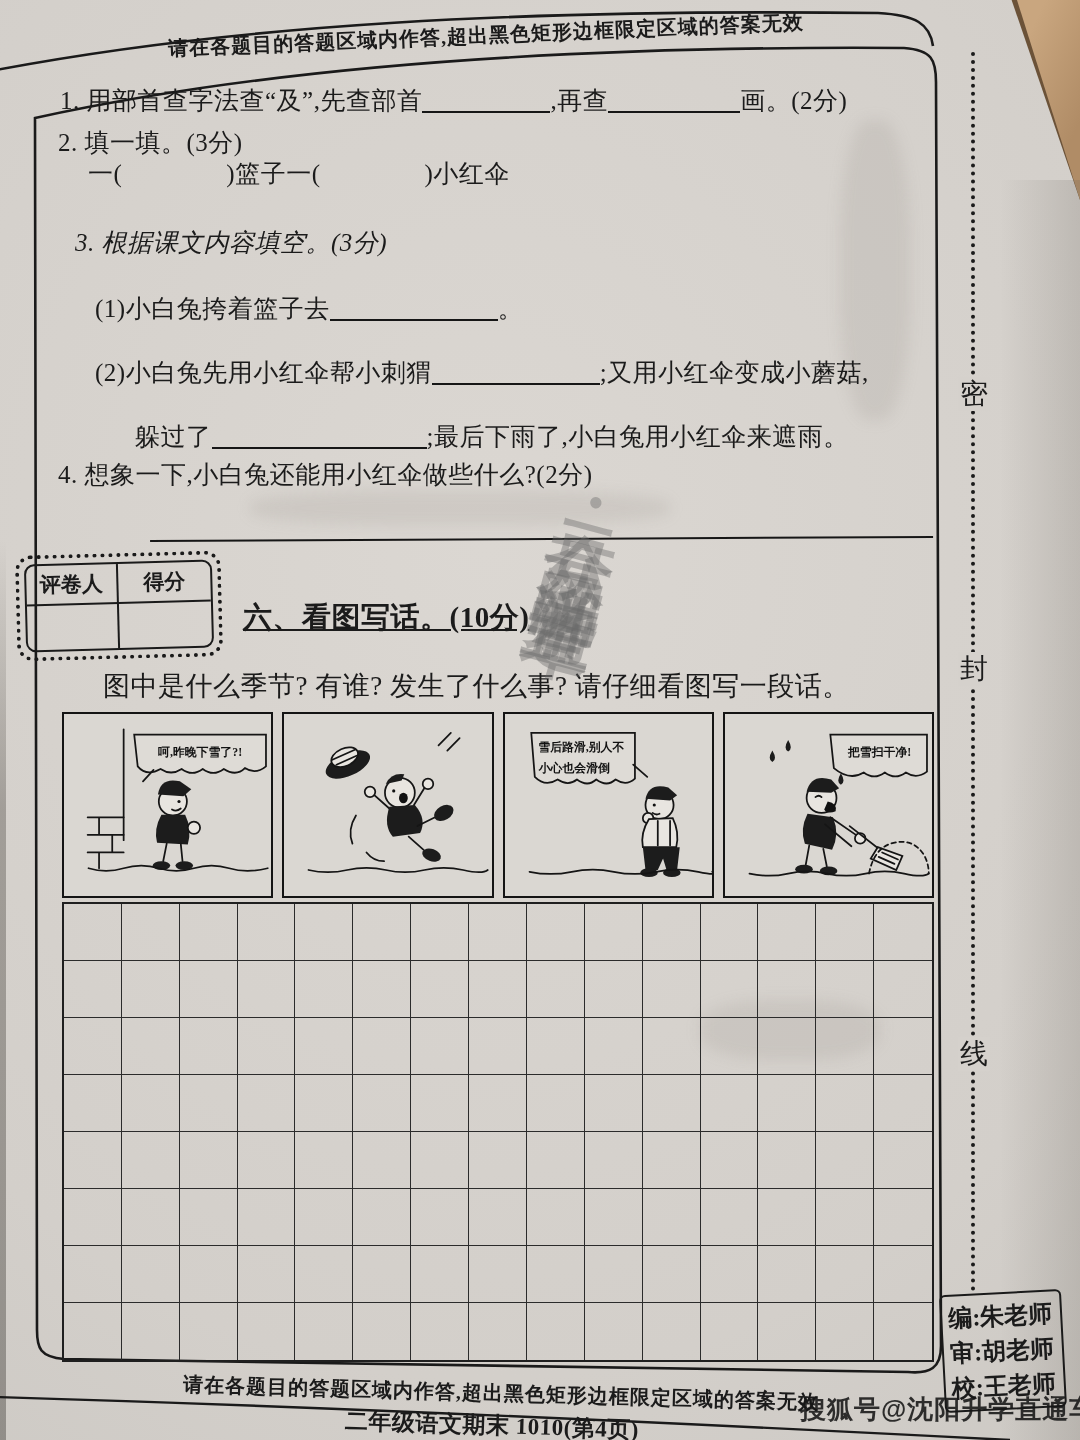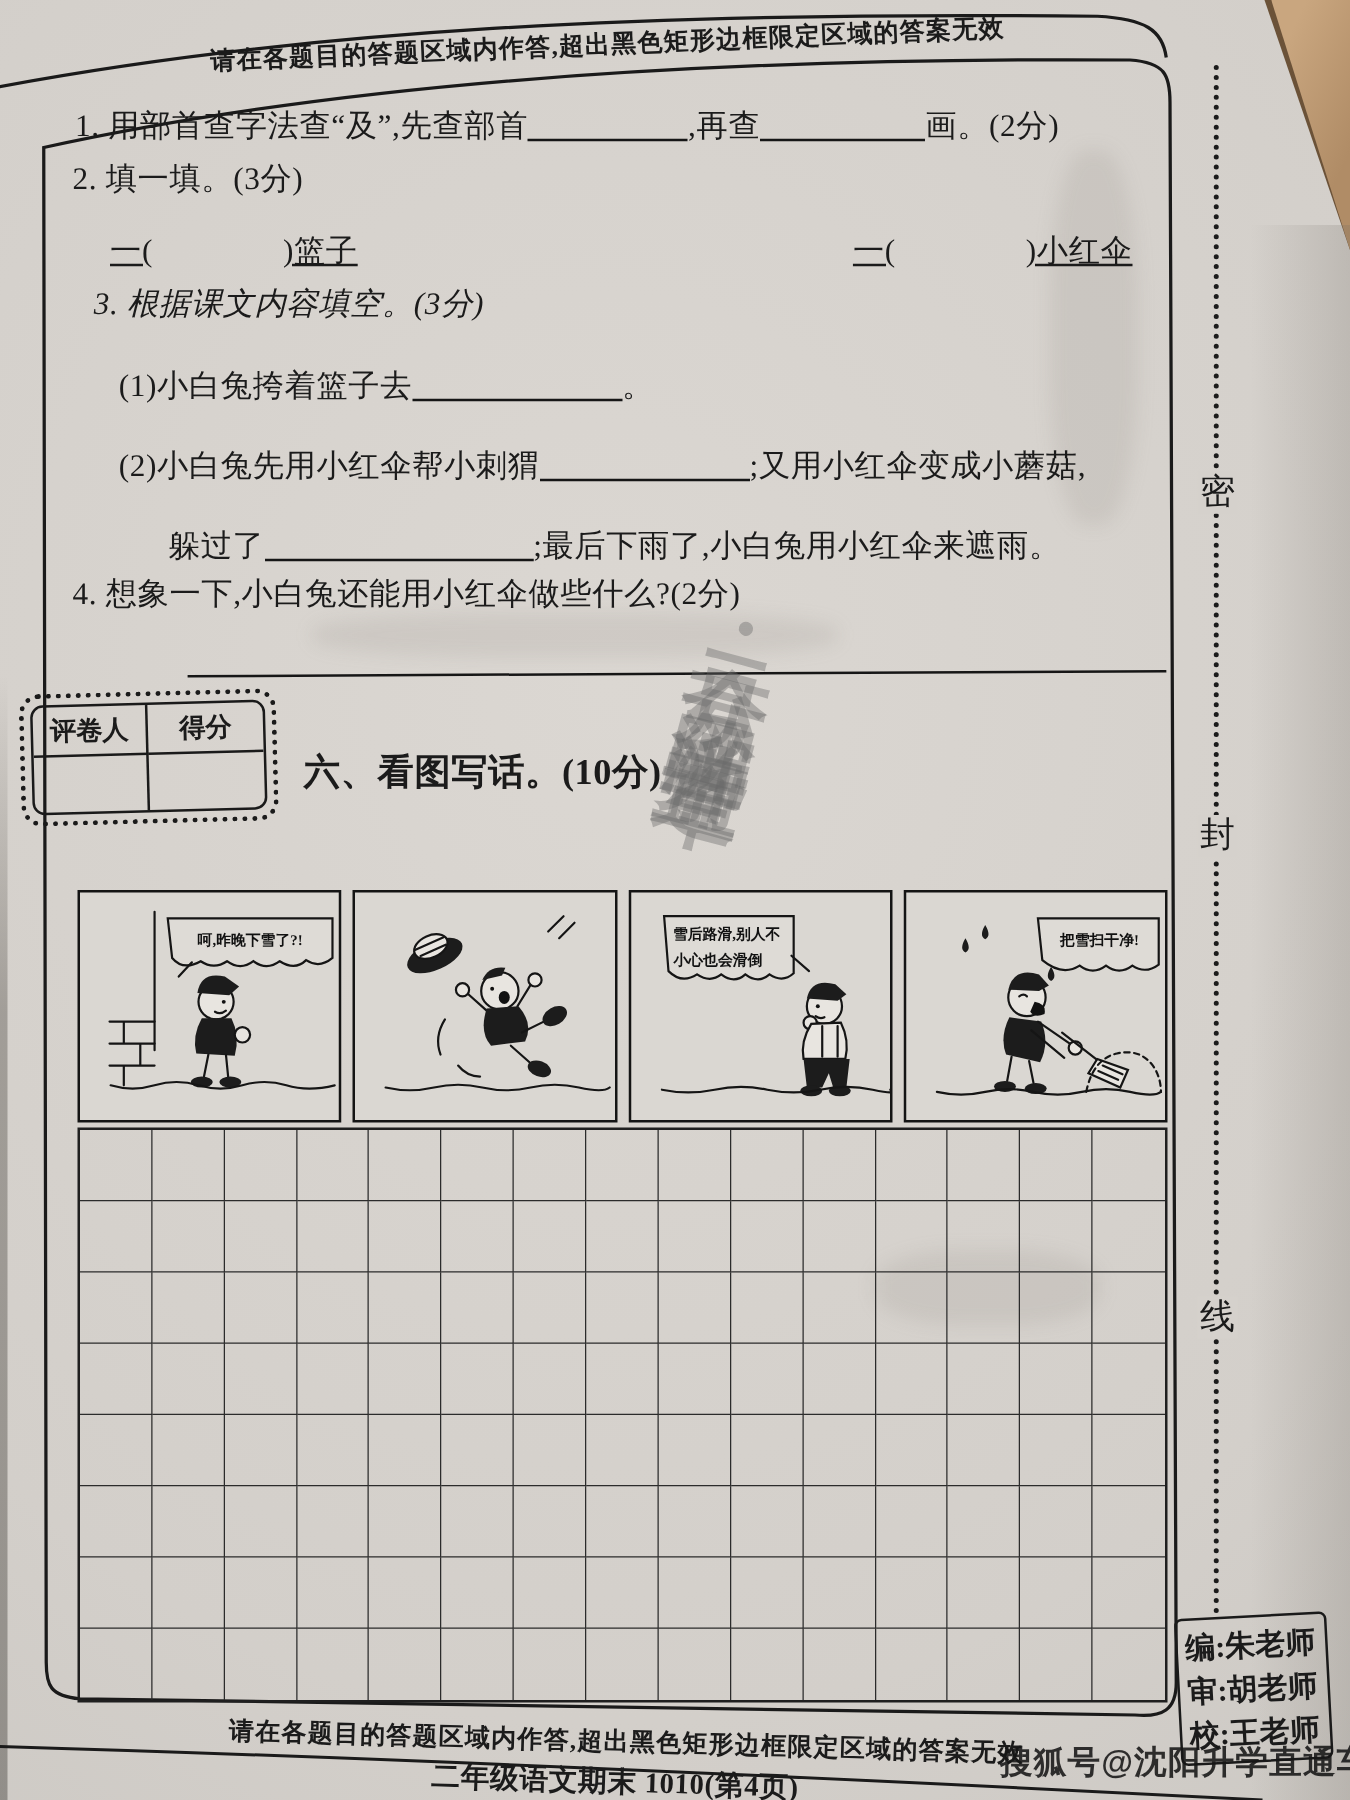--- a/index.html
+++ b/index.html
@@ -97,21 +97,21 @@
     <path d="M -4 1397 C 300 1406, 680 1423, 1010 1440" stroke="#1a1a1a" stroke-width="2.4" fill="none"></path>
   </svg>
 
   <div class="banner-text" style="left:168px;top:22px;transform:rotate(-2.4deg);">请在各题目的答题区域内作答,超出黑色矩形边框限定区域的答案无效</div>
 
   <div class="t" style="left:60px;top:84px;">
     <span>1. 用部首查字法查“及”,先查部首</span><span class="bl" style="width:128px;"></span><span>,再查</span><span class="bl" style="width:132px;"></span><span>画。(2分)</span>
   </div>
 
   <div class="t" style="left:58px;top:126px;">2. 填一填。(3分)</div>
-  <div class="t" style="left:88px;top:184px;width:818px;display:flex;justify-content:space-between;text-decoration:underline;">
+  <div class="t" style="left:88px;top:157px;width:818px;display:flex;justify-content:flex-start;">
     <span><span>一(</span><span class="gap"></span><span>)篮子</span></span>
     <span><span>一(</span><span class="gap"></span><span>)小红伞</span></span>
   </div>
 
   <div class="t" style="left:75px;top:226px;font-style:italic;">3. 根据课文内容填空。(3分)</div>
   <div class="t" style="left:95px;top:292px;">
     <span>(1)小白兔挎着篮子去</span><span class="bl" style="width:168px;"></span><span>。</span>
   </div>
   <div class="t" style="left:95px;top:356px;">
     <span>(2)小白兔先用小红伞帮小刺猬</span><span class="bl" style="width:168px;"></span><span>;又用小红伞变成小蘑菇,</span>
@@ -125,21 +125,22 @@
 
   <div class="stamp">
     <div class="gtable">
       <div class="gcellh">评卷人</div>
       <div class="gcellh">得分</div>
       <div></div>
       <div></div>
     </div>
   </div>
 
-  <div class="t bold" style="left:243px;top:598px;font-size:29px;">六、看图写话。(10分)</div>
+  <div class="t bold" style="left:243px;top:598px;font-size:29px;text-decoration:underline;">六、看图写话。(10分)</div>
+  <div class="t" style="left:103px;top:668px;font-size:27px;">图中是什么季节? 有谁? 发生了什么事? 请仔细看图写一段话。</div>
 
   <div class="comic">
 
     <div class="panel">
       <svg viewBox="0 0 212 176">
         <path class="ink" d="M44 2 v126"></path>
         <g class="ink" stroke-width="1.6">
           <path d="M3 102 h41 M3 122 h41 M3 142 h41 M16 102 v20 M31 122 v20 M16 142 v18"></path>
         </g>
         <path class="bubble" d="M56 8 H206 V44 Q194 54 182 46 Q172 56 158 47 Q146 56 134 47 Q122 56 110 47 Q98 55 86 47 Q70 56 60 44 Z"></path>

